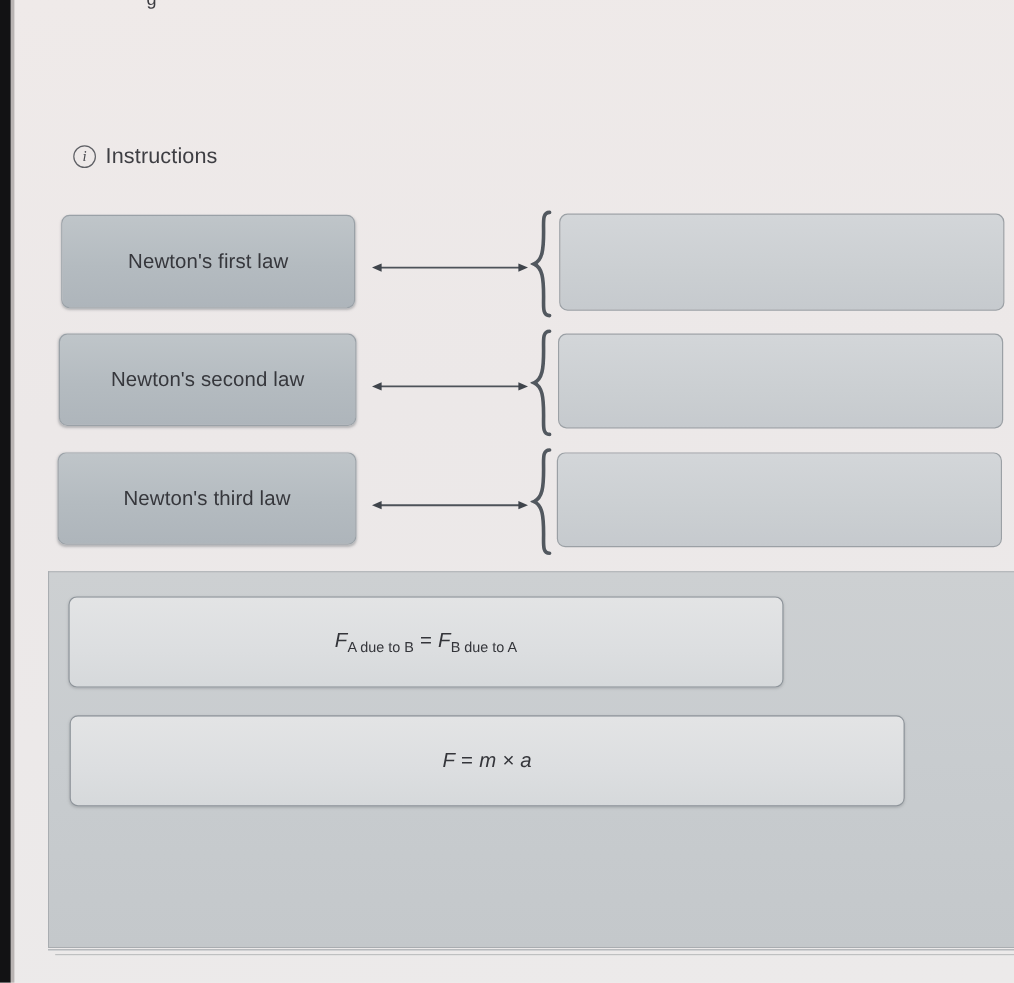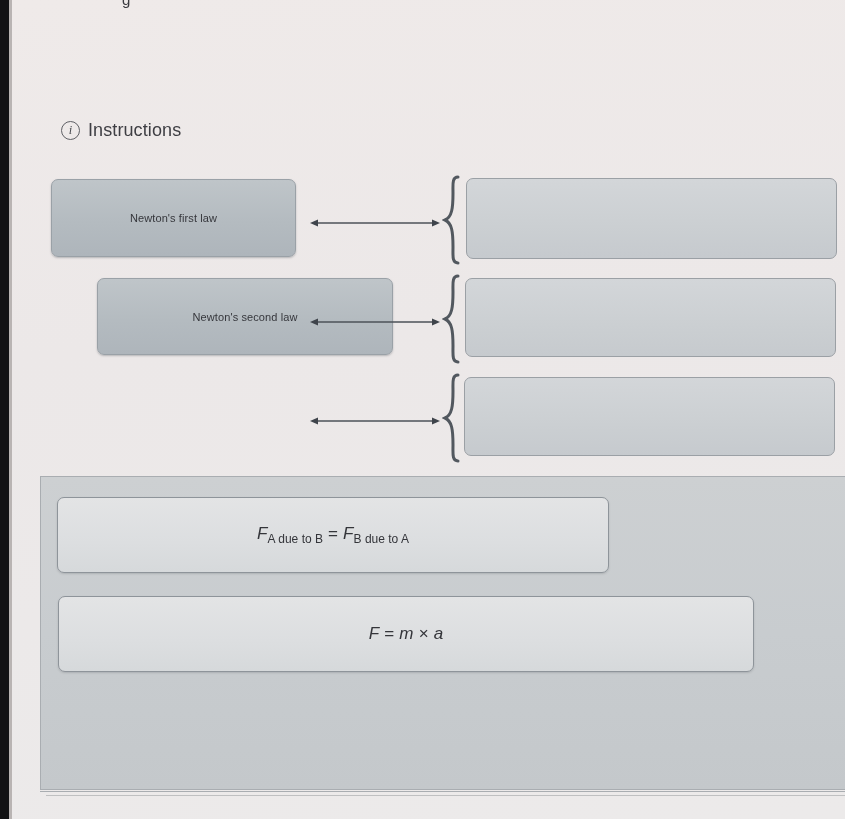--- a/index.html
+++ b/index.html
@@ -114,21 +114,21 @@
     border-radius: 7px;
     background: linear-gradient(180deg,#bfc5c9 0%, #b4bbc0 55%, #aeb5bb 100%);
     border: 1px solid #9aa1a7;
     box-shadow: 0 1px 2px rgba(80,85,92,.35);
     display: flex;
     align-items: center;
     justify-content: center;
     box-sizing: border-box;
   }
   .term-label {
-    font-size: 11px;
+    font-size: 17px;
     color: #36373c;
     letter-spacing: .1px;
   }
 
   .connector {
     position: absolute;
     left: 298px;
     top: 40px;
     width: 130px;
     height: 2px;
@@ -153,41 +153,41 @@
     height: 80px;
     border-radius: 7px;
     background: linear-gradient(180deg,#d3d6d9 0%, #cbcfd2 60%, #c6cace 100%);
     border: 1px solid #9ba0a5;
     box-sizing: border-box;
   }
 
   
   .row1 .term-box  { top: 2px;  left: 39px; width: 245px; height: 78px; }
   .row1 .drop-zone { top: 1px;  left: 454px; width: 371px; height: 81px; }
-  .row2 .term-box  { top: 2px;  left: 37px; width: 296px; height: 77px; margin-left: 48px; }
+  .row2 .term-box  { top: 2px;  left: 37px; width: 248px; height: 77px; }
   .row2 .drop-zone { top: 2px;  left: 453px; width: 371px; height: 79px; }
   .row3 .term-box  { top: 2px;  left: 36px; width: 249px; height: 77px; }
   .row3 .drop-zone { top: 2px;  left: 452px; width: 371px; height: 79px; }
 
   
   .answer-bank {
     position: absolute;
     left: 28px;
     top: 476px;
     width: 820px;
     height: 314px;
     background: linear-gradient(180deg,#cdd0d2 0%, #c8cccf 50%, #c4c8cb 100%);
     border: 1px solid #a9adb1;
     border-right: none;
     box-sizing: border-box;
   }
   .answer-tile {
     position: absolute;
     left: 16px;
-    width: 552px;
+    width: 596px;
     height: 76px;
     border-radius: 7px;
     background: linear-gradient(180deg,#e3e4e5 0%, #dcdee0 60%, #d6d9db 100%);
     border: 1px solid #8e949a;
     box-shadow: 0 1px 2px rgba(90,95,100,.25);
     display: flex;
     align-items: center;
     justify-content: center;
     box-sizing: border-box;
   }
@@ -276,20 +276,23 @@
         </div>
         <div class="brace">
           <svg width="22" height="90" viewBox="0 0 22 90">
             <path d="M16 2 C10 2 11 9 11 18 C11 33 10 42 3 45 C10 48 11 57 11 72 C11 81 10 88 16 88" fill="none" stroke="#52585f" stroke-width="3" stroke-linecap="round"></path>
           </svg>
         </div>
         <div class="drop-zone"></div>
       </div>
 
       <div class="match-row row3">
+        <div class="term-box">
+          <span class="term-label">Newton's third law</span>
+        </div>
         <div class="connector">
           <svg width="130" height="12" viewBox="0 0 130 12">
             <line x1="7" y1="6" x2="123" y2="6" stroke="#4d5259" stroke-width="1.6"></line>
             <polygon points="0,6 8,2.6 8,9.4" fill="#3f444b"></polygon>
             <polygon points="130,6 122,2.6 122,9.4" fill="#3f444b"></polygon>
           </svg>
         </div>
         <div class="brace">
           <svg width="22" height="90" viewBox="0 0 22 90">
             <path d="M16 2 C10 2 11 9 11 18 C11 33 10 42 3 45 C10 48 11 57 11 72 C11 81 10 88 16 88" fill="none" stroke="#52585f" stroke-width="3" stroke-linecap="round"></path>

